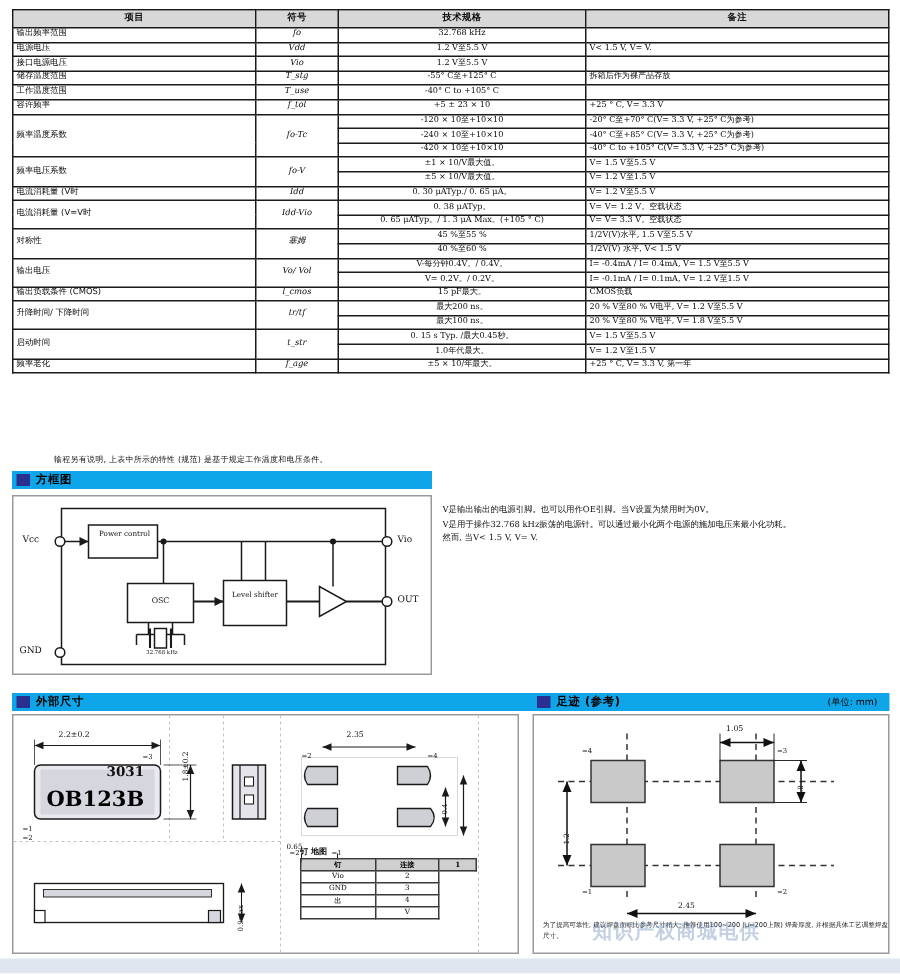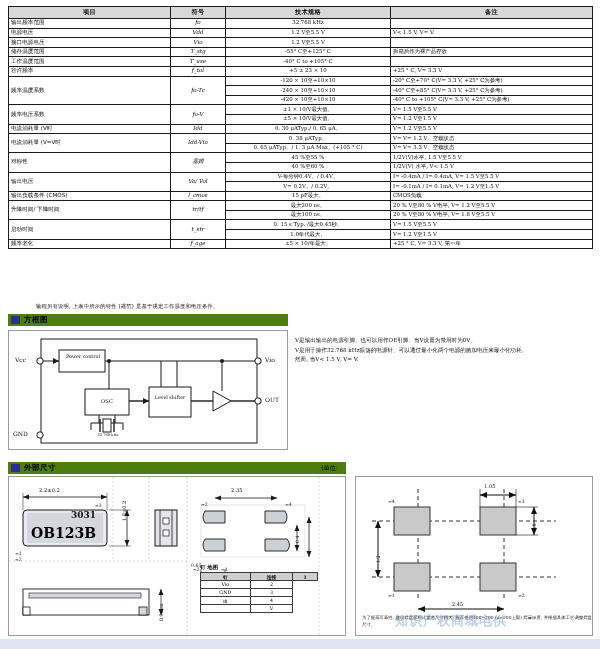--- a/index.html
+++ b/index.html
@@ -54,21 +54,21 @@
 
   .foot-note {
     position: absolute; left: 36px; top: 303px;
     font-size: 5.3px; color: #111;
     letter-spacing: 0.2px;
   }
 
   
   .sec-bar {
     position: absolute;
-    background: #4d7c0f;
+    background: #0ea5e9;
     height: 12px;
     display: flex;
     align-items: center;
   }
   .sec-bar .marker {
     width: 9px; height: 8px; background: #2b2f8f;
     margin-left: 3px; margin-right: 4px; flex: 0 0 auto;
   }
   .sec-bar .label {
     font-size: 7.6px; font-weight: bold; color: #000;
@@ -365,21 +365,21 @@
     <span class="lbl" style="left:142px; top:64px; width:38px; text-align:center; font-size:4.8px; line-height:1.15;">Level shifter</span>
     <span class="lbl" style="left:80px; top:102px; width:38px; text-align:center; font-size:3.6px;">32.768 kHz</span>
   </div>
 
   <div class="bd-text">
     <p>V是输出输出的电源引脚。也可以用作OE引脚。当V设置为禁用时为0V。</p>
     <p>V是用于操作32.768 kHz振荡的电源针。可以通过最小化两个电源的施加电压来最小化功耗。</p>
     <p>然而, 当V&lt; 1.5 V, V= V.</p>
   </div>
 
-  <div class="sec-bar" style="left:8px; top:462px; width:338px;">
+  <div class="sec-bar" style="left:8px; top:462px; width:390px;">
     <span class="marker"></span>
     <span class="label">外部尺寸</span>
     <span class="unit">(单位:</span>
   </div>
 
   <div class="dim-panel" style="left:8px; top:476px; width:338px; height:160px;">
     <svg width="338" height="160" viewBox="0 0 338 160">
 
       <line x1="104" y1="0" x2="104" y2="84" stroke="#bbb" stroke-width="0.6" stroke-dasharray="2,2"></line>
       <line x1="140" y1="0" x2="140" y2="84" stroke="#bbb" stroke-width="0.6" stroke-dasharray="2,2"></line>
@@ -483,20 +483,25 @@
           <td>出</td>
           <td>4</td>
         </tr>
         <tr>
           <td></td>
           <td>V</td>
         </tr>
       </tbody>
   </table>
 
+  <div class="sec-bar" style="left:355px; top:462px; width:238px;">
+    <span class="marker"></span>
+    <span class="label">足迹 (参考)</span>
+    <span class="unit">(单位: mm)</span>
+  </div>
 
   <div class="fp-panel" style="left:355px; top:476px; width:238px; height:160px;">
     <svg width="238" height="160" viewBox="0 0 238 160">
 
       <line x1="62" y1="12" x2="62" y2="122" stroke="#333" stroke-width="1" stroke-dasharray="4,3"></line>
       <line x1="148" y1="12" x2="148" y2="122" stroke="#333" stroke-width="1" stroke-dasharray="4,3"></line>
       <line x1="16" y1="44" x2="200" y2="44" stroke="#333" stroke-width="1" stroke-dasharray="4,3"></line>
       <line x1="16" y1="100" x2="200" y2="100" stroke="#333" stroke-width="1" stroke-dasharray="4,3"></line>
 
       <rect x="38" y="30" width="36" height="28" fill="#c9c9c9" stroke="#333" stroke-width="1"></rect>

